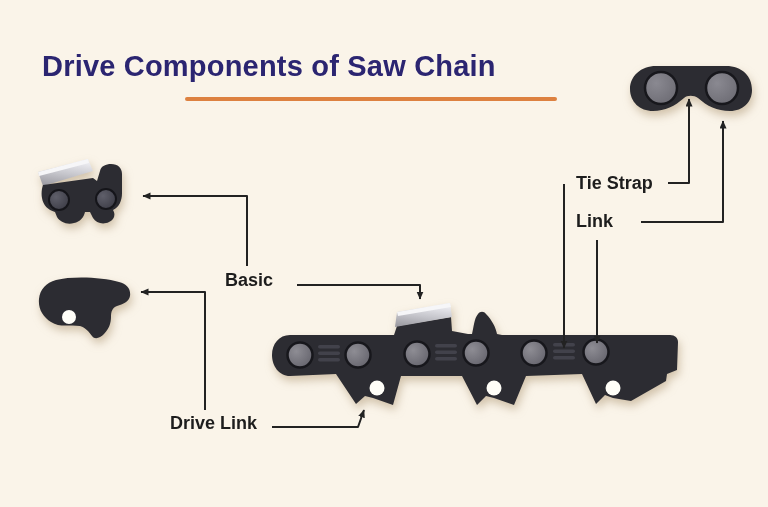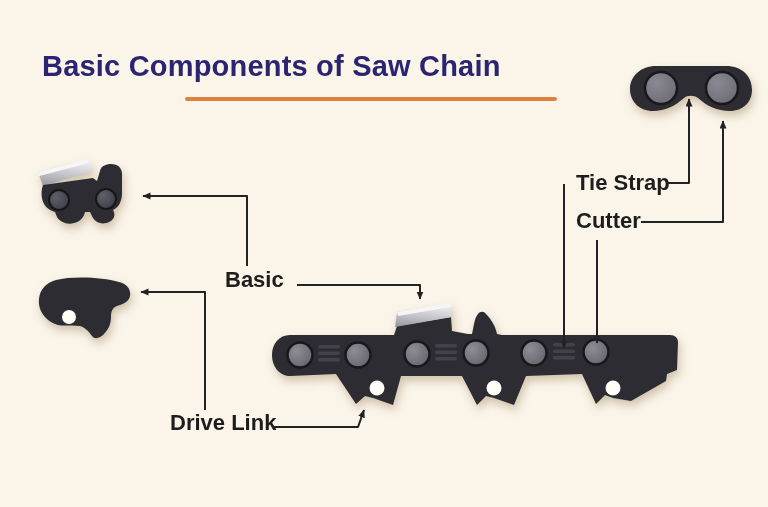--- a/index.html
+++ b/index.html
@@ -15,48 +15,48 @@
   }
   .title{
     position:absolute;left:42px;top:50px;margin:0;font-size:29px;font-weight:700;
     color:var(--title);letter-spacing:.2px;white-space:nowrap;
   }
   .underline{
     position:absolute;left:185px;top:97px;width:372px;height:4px;border-radius:2px;
     background:var(--underline);
   }
   .label{
-    position:absolute;font-size:22px;font-weight:600;color:var(--label-text);
+    position:absolute;font-size:18px;font-weight:600;color:var(--label-text);
     white-space:nowrap;line-height:24px;
   }
   .lbl-cutter{left:225px;top:268px}
   .lbl-drive{left:170px;top:411px}
   .lbl-tie{left:576px;top:171px}
   .lbl-rivet{left:576px;top:209px}
   svg.overlay{position:absolute;left:0;top:0;width:768px;height:507px;}
   .chain-fill{fill:var(--chain-dark);}
   .line{stroke:var(--line);stroke-width:2;fill:none;stroke-linejoin:round;}
   .hole{fill:var(--hole-white);}
   .ridge{fill:#42424b;}
   .part{filter:drop-shadow(2px 5px 4px rgba(170,145,110,.5));}
   .rivet{stroke:#17171c;stroke-width:2.5;}
   .rivet-sm{stroke:#15151a;stroke-width:2;}
 </style>
 </head>
 <body>
 
 <div class="stage">
 
-  <h1 class="title">Basic Components of Saw Chain</h1>
+  <h1 class="title">Drive Components of Saw Chain</h1>
   <div class="underline"></div>
 
   <div class="label lbl-cutter">Basic</div>
   <div class="label lbl-drive">Drive Link</div>
   <div class="label lbl-tie">Tie Strap</div>
-  <div class="label lbl-rivet">Cutter</div>
+  <div class="label lbl-rivet">Link</div>
 
   <svg class="overlay" viewBox="0 0 768 507">
     <defs>
       <marker id="arw" markerUnits="userSpaceOnUse" markerWidth="10" markerHeight="10" refX="7.5" refY="3.5" orient="auto">
         <path d="M0,0 L8,3.5 L0,7 Z" fill="#222222"></path>
       </marker>
       <linearGradient id="bladeGrad" x1="0" y1="1" x2="0.3" y2="0">
         <stop offset="0" stop-color="#96959c"></stop>
         <stop offset="0.55" stop-color="#c6c6cc"></stop>
         <stop offset="1" stop-color="#e9e9ee"></stop>

